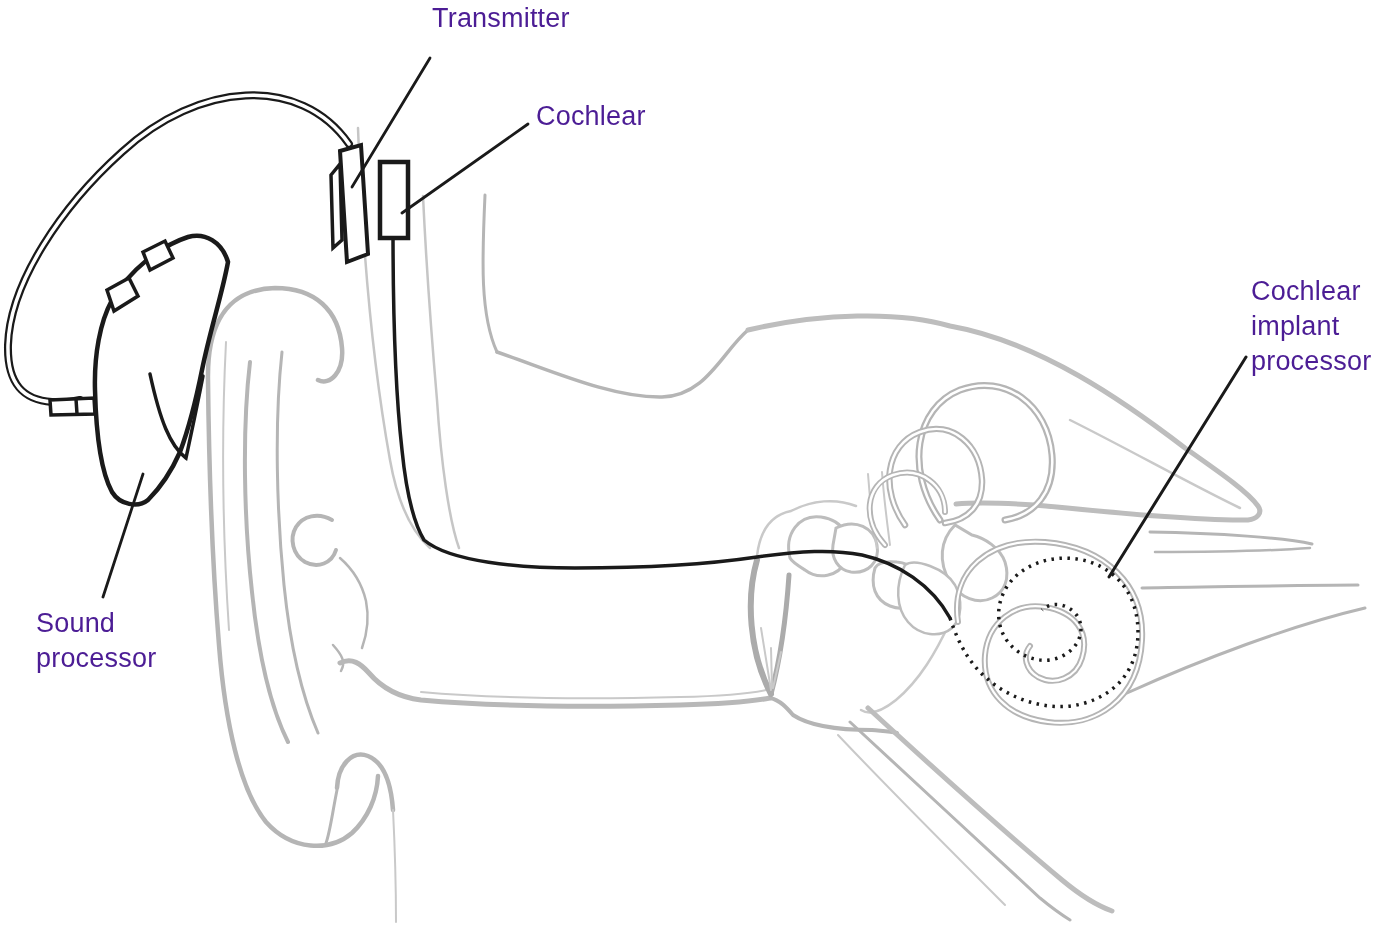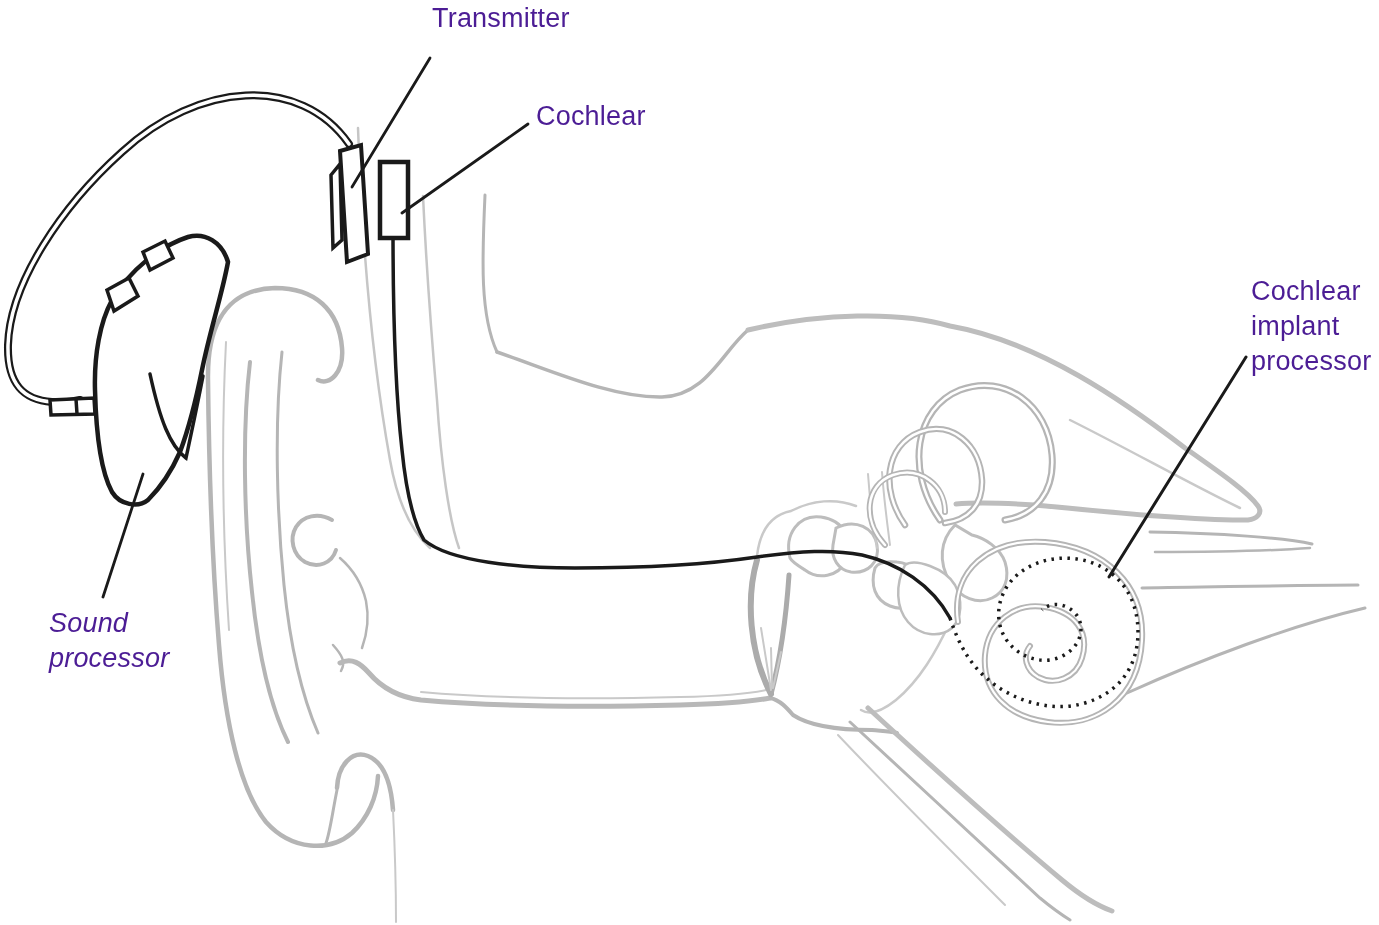--- a/index.html
+++ b/index.html
@@ -154,15 +154,15 @@
 </svg>
 
   <div class="lbl" style="left:432px; top:1px;">Transmitter</div>
 
   <div class="lbl" style="left:536px; top:99px;">Cochlear</div>
 
   <div class="lbl" style="left:1251px; top:274px;">Cochlear
 implant
 processor</div>
 
-  <div class="lbl" style="left:49px; top:606px;font-style:italic;">Sound
+  <div class="lbl" style="left:36px; top:606px;">Sound
 processor</div>
 </div>
 
 </body></html>

